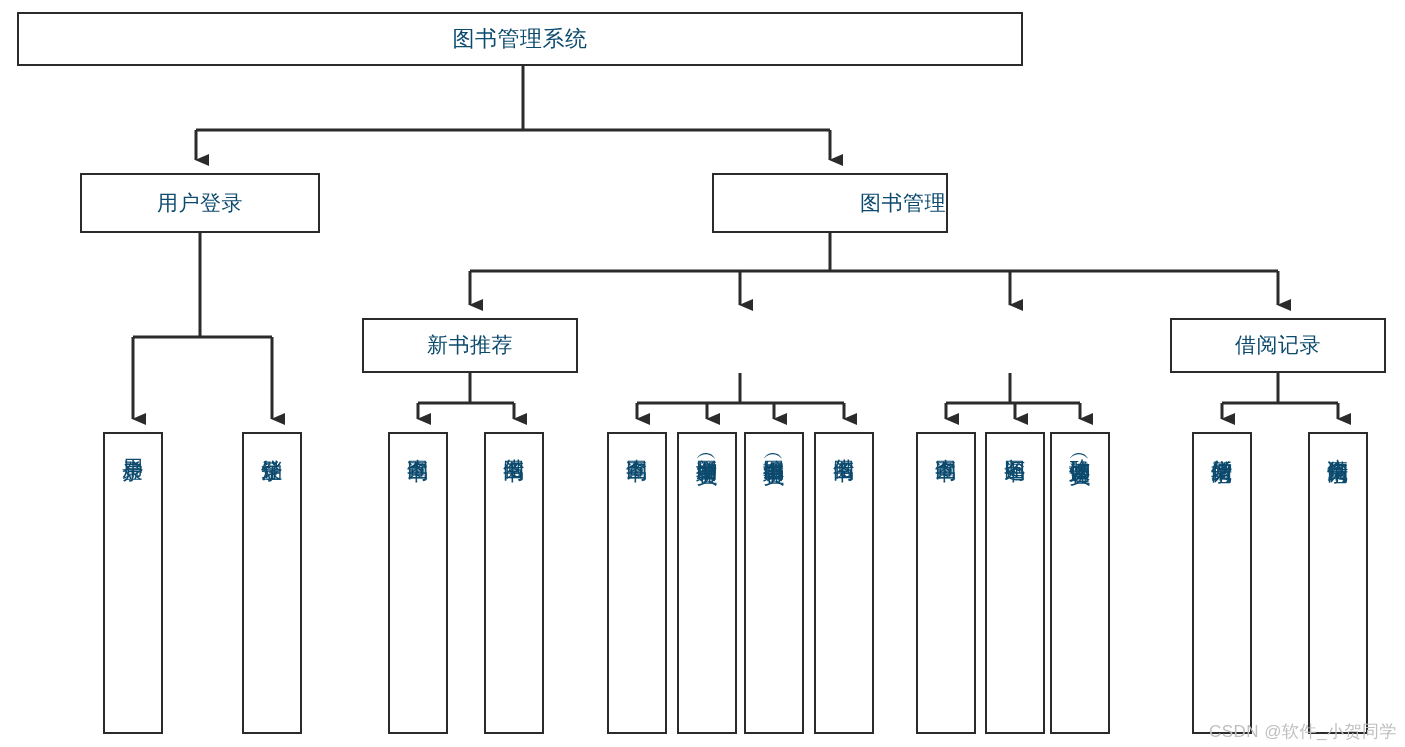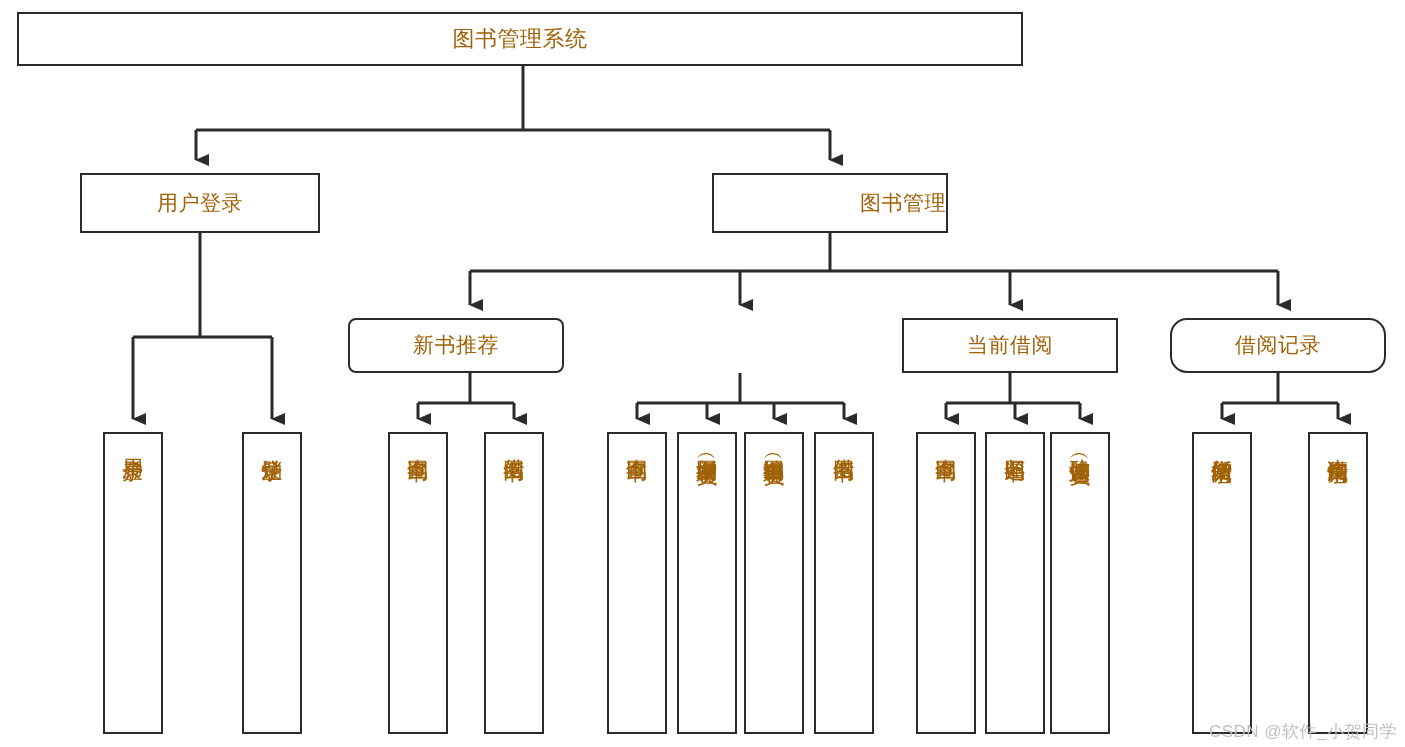--- a/index.html
+++ b/index.html
@@ -22,21 +22,21 @@
     left: 0;
     top: 0;
     width: 1405px;
     height: 747px;
   }
   .node {
     position: absolute;
     box-sizing: border-box;
     border: 2.5px solid #2b2b2b;
     background: #ffffff;
-    color: #a16207;
+    color: #0c4a6e;
     display: flex;
     align-items: center;
     justify-content: center;
     z-index: 2;
   }
   .node .lbl {
     font-size: 21px;
     line-height: 1.08;
     letter-spacing: 0.5px;
     white-space: nowrap;
@@ -128,27 +128,24 @@
     <span class="lbl">图书管理系统</span>
   </div>
 
   <div class="node" style="left:80px; top:173px; width:240px; height:60px;">
     <span class="lbl">用户登录</span>
   </div>
   <div class="node" style="left:712px; top:173px; width:236px; height:60px;justify-content:flex-end;">
     <span class="lbl">图书管理</span>
   </div>
 
-  <div class="node" style="left:348px; top:318px; width:216px; height:55px;border-radius:8px;">
+  <div class="node" style="left:362px; top:318px; width:216px; height:55px;">
     <span class="lbl">新书推荐</span>
   </div>
-  <div class="node" style="left:902px; top:318px; width:216px; height:55px;">
-    <span class="lbl">当前借阅</span>
-  </div>
-  <div class="node" style="left:1170px; top:318px; width:216px; height:55px;border-radius:17px;">
+  <div class="node" style="left:1170px; top:318px; width:216px; height:55px;">
     <span class="lbl">借阅记录</span>
   </div>
 
   <div class="node vert" style="left:103px; top:432px; width:60px; height:302px;">
     <span class="lbl">用户登录</span>
   </div>
   <div class="node vert" style="left:242px; top:432px; width:60px; height:302px;">
     <span class="lbl">注销登录</span>
   </div>
 

